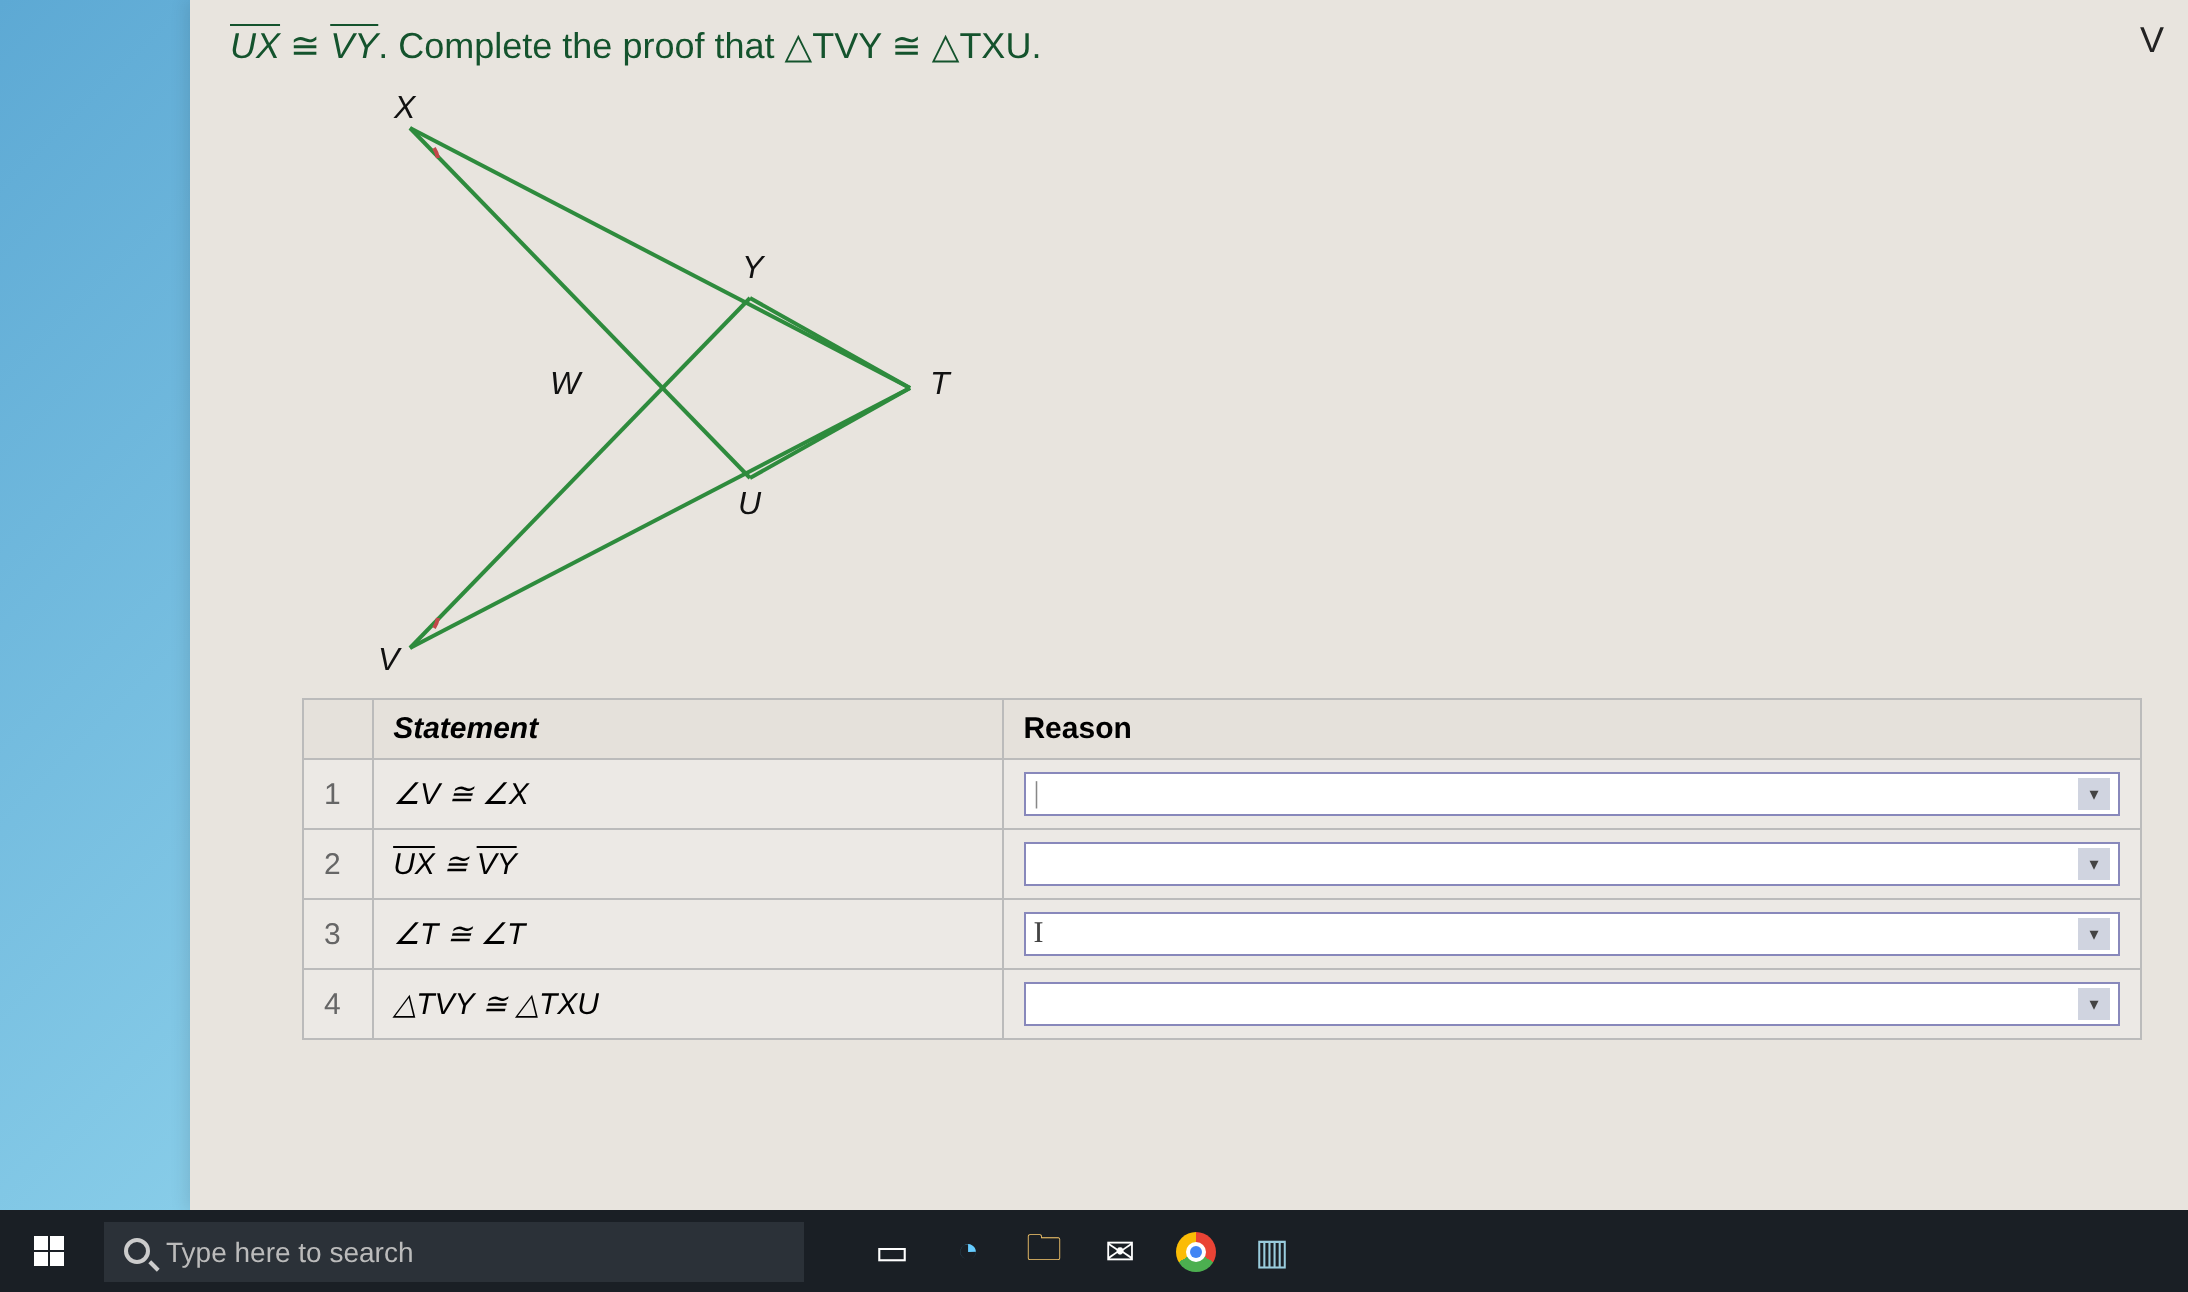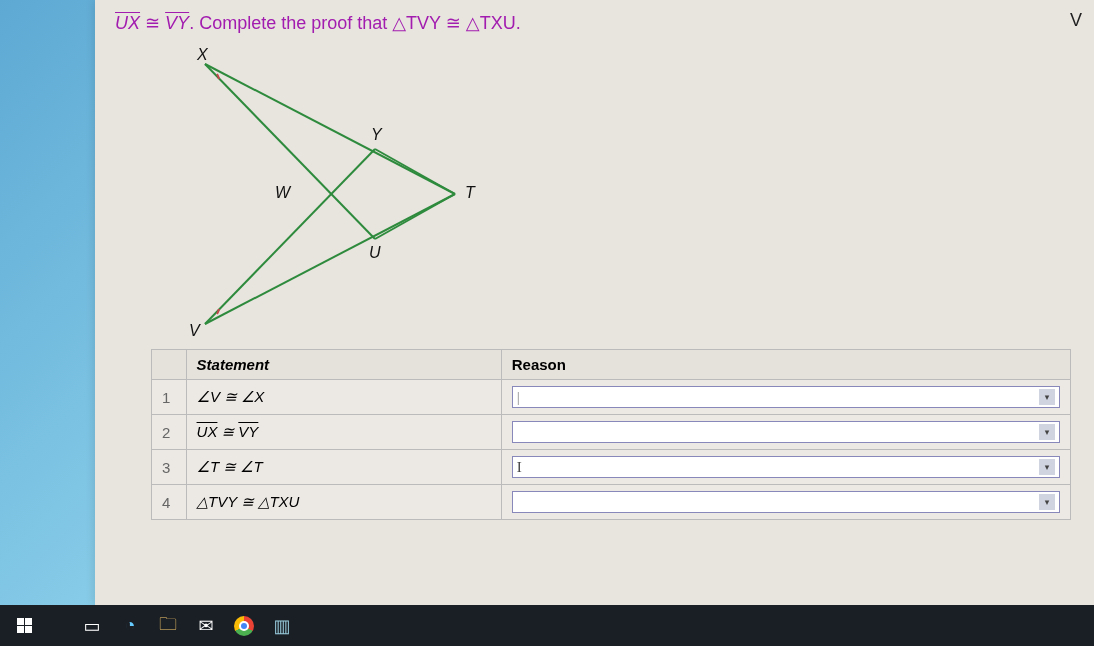--- a/index.html
+++ b/index.html
@@ -16,21 +16,21 @@
   left: 95px;
   top: 0;
   width: 999px;
   height: 605px;
   background: #e8e4de;
   box-shadow: -2px 0 8px rgba(0,0,0,0.1);
   padding: 12px 0 0 0;
 }
 .problem-text {
   font-size: 18px;
-  color: #a21caf;
+  color: #14532d;
   padding: 0 20px 10px 20px;
 }
 .overline { text-decoration: overline; font-style: italic; }
 .diagram {
   width: 380px;
   height: 300px;
   margin-left: 50px;
   position: relative;
 }
 .vertex-label {
@@ -214,20 +214,24 @@
 
 <div class="taskbar">
   <div class="start-btn">
     <div class="win-icon">
         <span></span>
         <span></span>
         <span></span>
         <span></span>
       </div>
   </div>
+  <div class="search-box">
+    <div class="search-circle"></div>
+    <span>Type here to search</span>
+  </div>
   <div class="tb-icons">
     <div class="tb-icon">▭</div>
     <div class="tb-icon" style="color:#6cf;">◔</div>
     <div class="tb-icon" style="color:#f6c76b;">🗀</div>
     <div class="tb-icon">✉</div>
     <div class="tb-icon">
         <div class="chrome"></div>
       </div>
     <div class="tb-icon" style="color:#9cd;">▥</div>
   </div>

